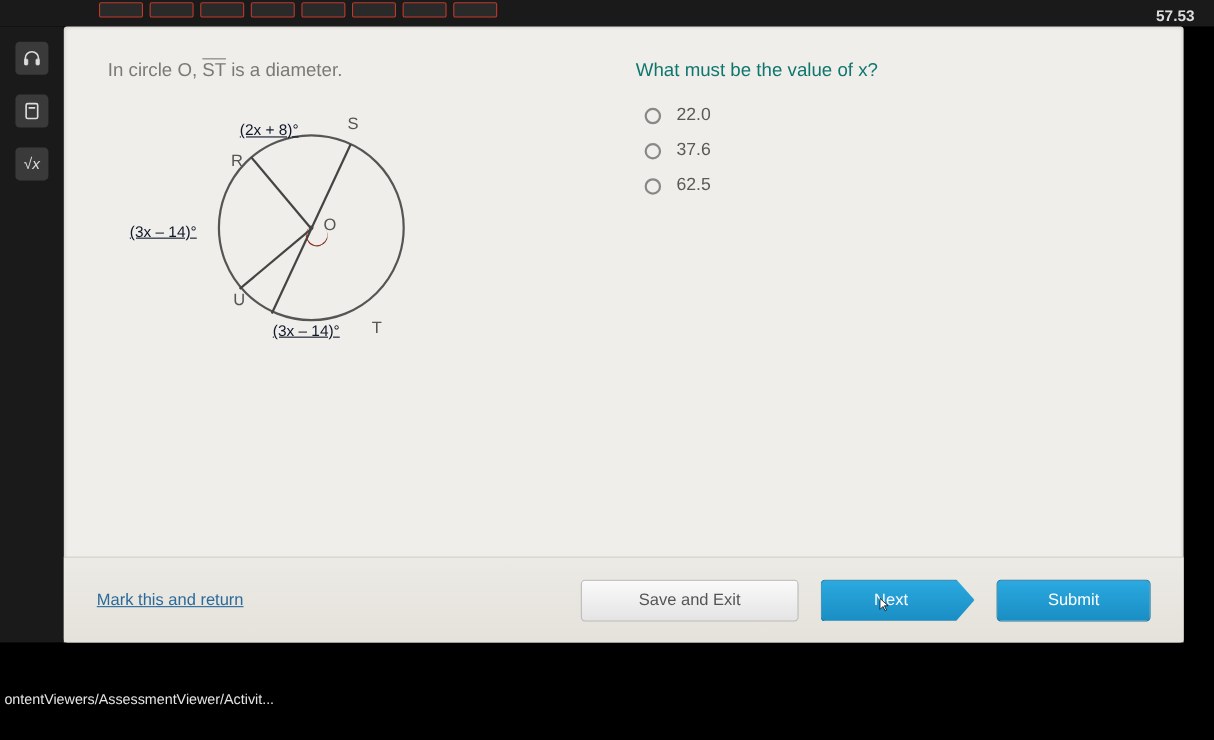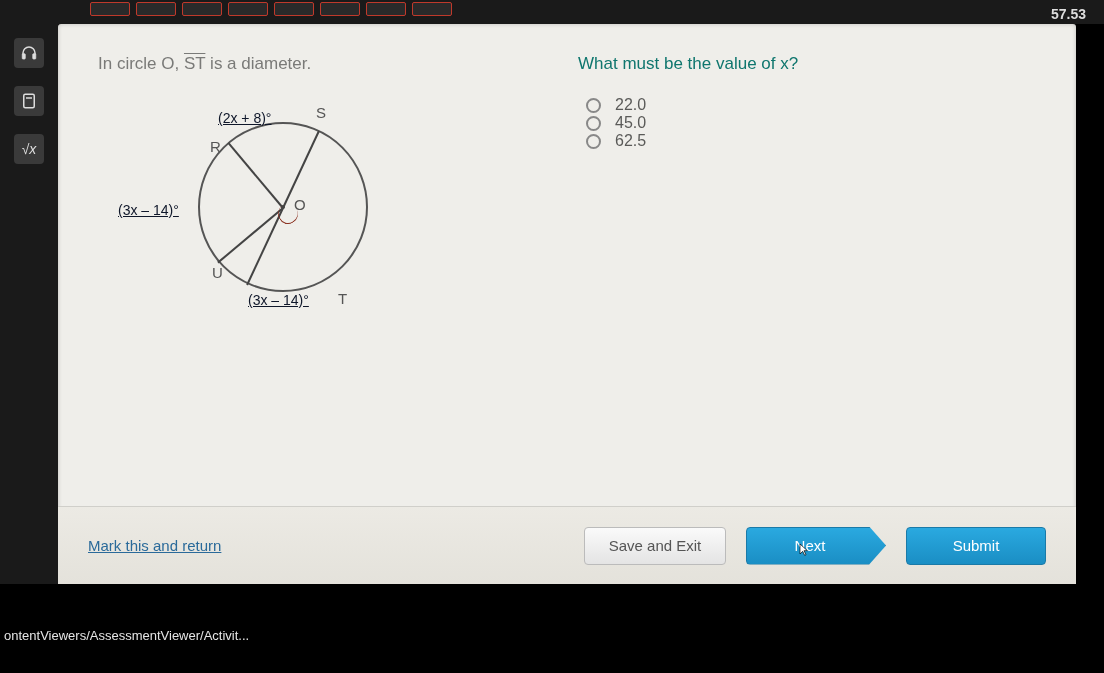--- a/index.html
+++ b/index.html
@@ -26,30 +26,30 @@
 
   .diagram { position: relative; width: 300px; height: 240px; margin-left: 20px; }
   .circle { position: absolute; width: 170px; height: 170px; border: 2px solid #555; border-radius: 50%; top: 30px; left: 80px; }
   .dline { position: absolute; background: #444; transform-origin: left center; height: 2px; }
   .pt-label { position: absolute; font-size: 15px; color: #555; }
   .expr { position: absolute; font-size: 14px; color: #0f172a; white-space: nowrap; text-decoration: underline; }
   .center-dot { position: absolute; width: 4px; height: 4px; background: #444; border-radius: 50%; }
   .arc { position: absolute; width: 20px; height: 20px; border: 1.5px solid #8a3020; border-top: none; border-left: none; border-radius: 50%; }
 
   .question { color: #0f766e; font-size: 17px; margin-bottom: 22px; }
-  .options { display: flex; flex-direction: column; margin-left: 8px; }
+  .options { display: flex; flex-direction: column; gap: 14px; margin-left: 8px; }
   .opt { display: flex; align-items: center; gap: 14px; cursor: pointer; }
   .radio { width: 15px; height: 15px; border: 2px solid #888; border-radius: 50%; flex-shrink: 0; }
   .opt-label { color: #5a5a58; font-size: 16px; }
 
   .footer { position: absolute; left: 0; right: 0; bottom: 0; height: 78px; border-top: 1px solid #d0cfca; background: linear-gradient(#eceae4,#e4e2db); display: flex; align-items: center; padding: 0 30px; margin-top: 18px; }
   .mark-link { color: #2a6a9a; font-size: 15px; text-decoration: underline; cursor: pointer; }
   .spacer { flex: 1; }
   .btn { height: 38px; border-radius: 4px; font-size: 15px; display: flex; align-items: center; justify-content: center; cursor: pointer; margin-left: 20px; }
-  .btn-save { width: 142px; background: linear-gradient(#fafafa,#e4e4e4); border: 1px solid #bbb; color: #555; }
+  .btn-save { width: 198px; background: linear-gradient(#fafafa,#e4e4e4); border: 1px solid #bbb; color: #555; }
   .btn-next { width: 140px; background: linear-gradient(#2aa9e0,#1a8ec4); border: 1px solid #1a7aa8; color: #fff; position: relative; clip-path: polygon(0 0, 88% 0, 100% 50%, 88% 100%, 0 100%); padding-right: 12px; }
   .btn-submit { width: 140px; background: linear-gradient(#2aa9e0,#1a8ec4); border: 1px solid #1a7aa8; color: #fff; }
   .cursor { position: absolute; width: 16px; height: 20px; pointer-events: none; }
 
   .url-bar { position: absolute; bottom: 24px; left: 0; height: 28px; color: #e5e5e5; font-size: 13px; padding-left: 4px; display: flex; align-items: center; }
 </style>
 </head>
 <body>
 
 <div class="top-bar">
@@ -115,21 +115,21 @@
 
     <div class="right-col">
       <div class="question">What must be the value of x?</div>
       <div class="options">
         <div class="opt">
           <div class="radio"></div>
           <div class="opt-label">22.0</div>
         </div>
         <div class="opt">
           <div class="radio"></div>
-          <div class="opt-label">45.0</div>
+          <div class="opt-label">37.6</div>
         </div>
         <div class="opt">
           <div class="radio"></div>
           <div class="opt-label">62.5</div>
         </div>
       </div>
     </div>
 
   </div>
 

